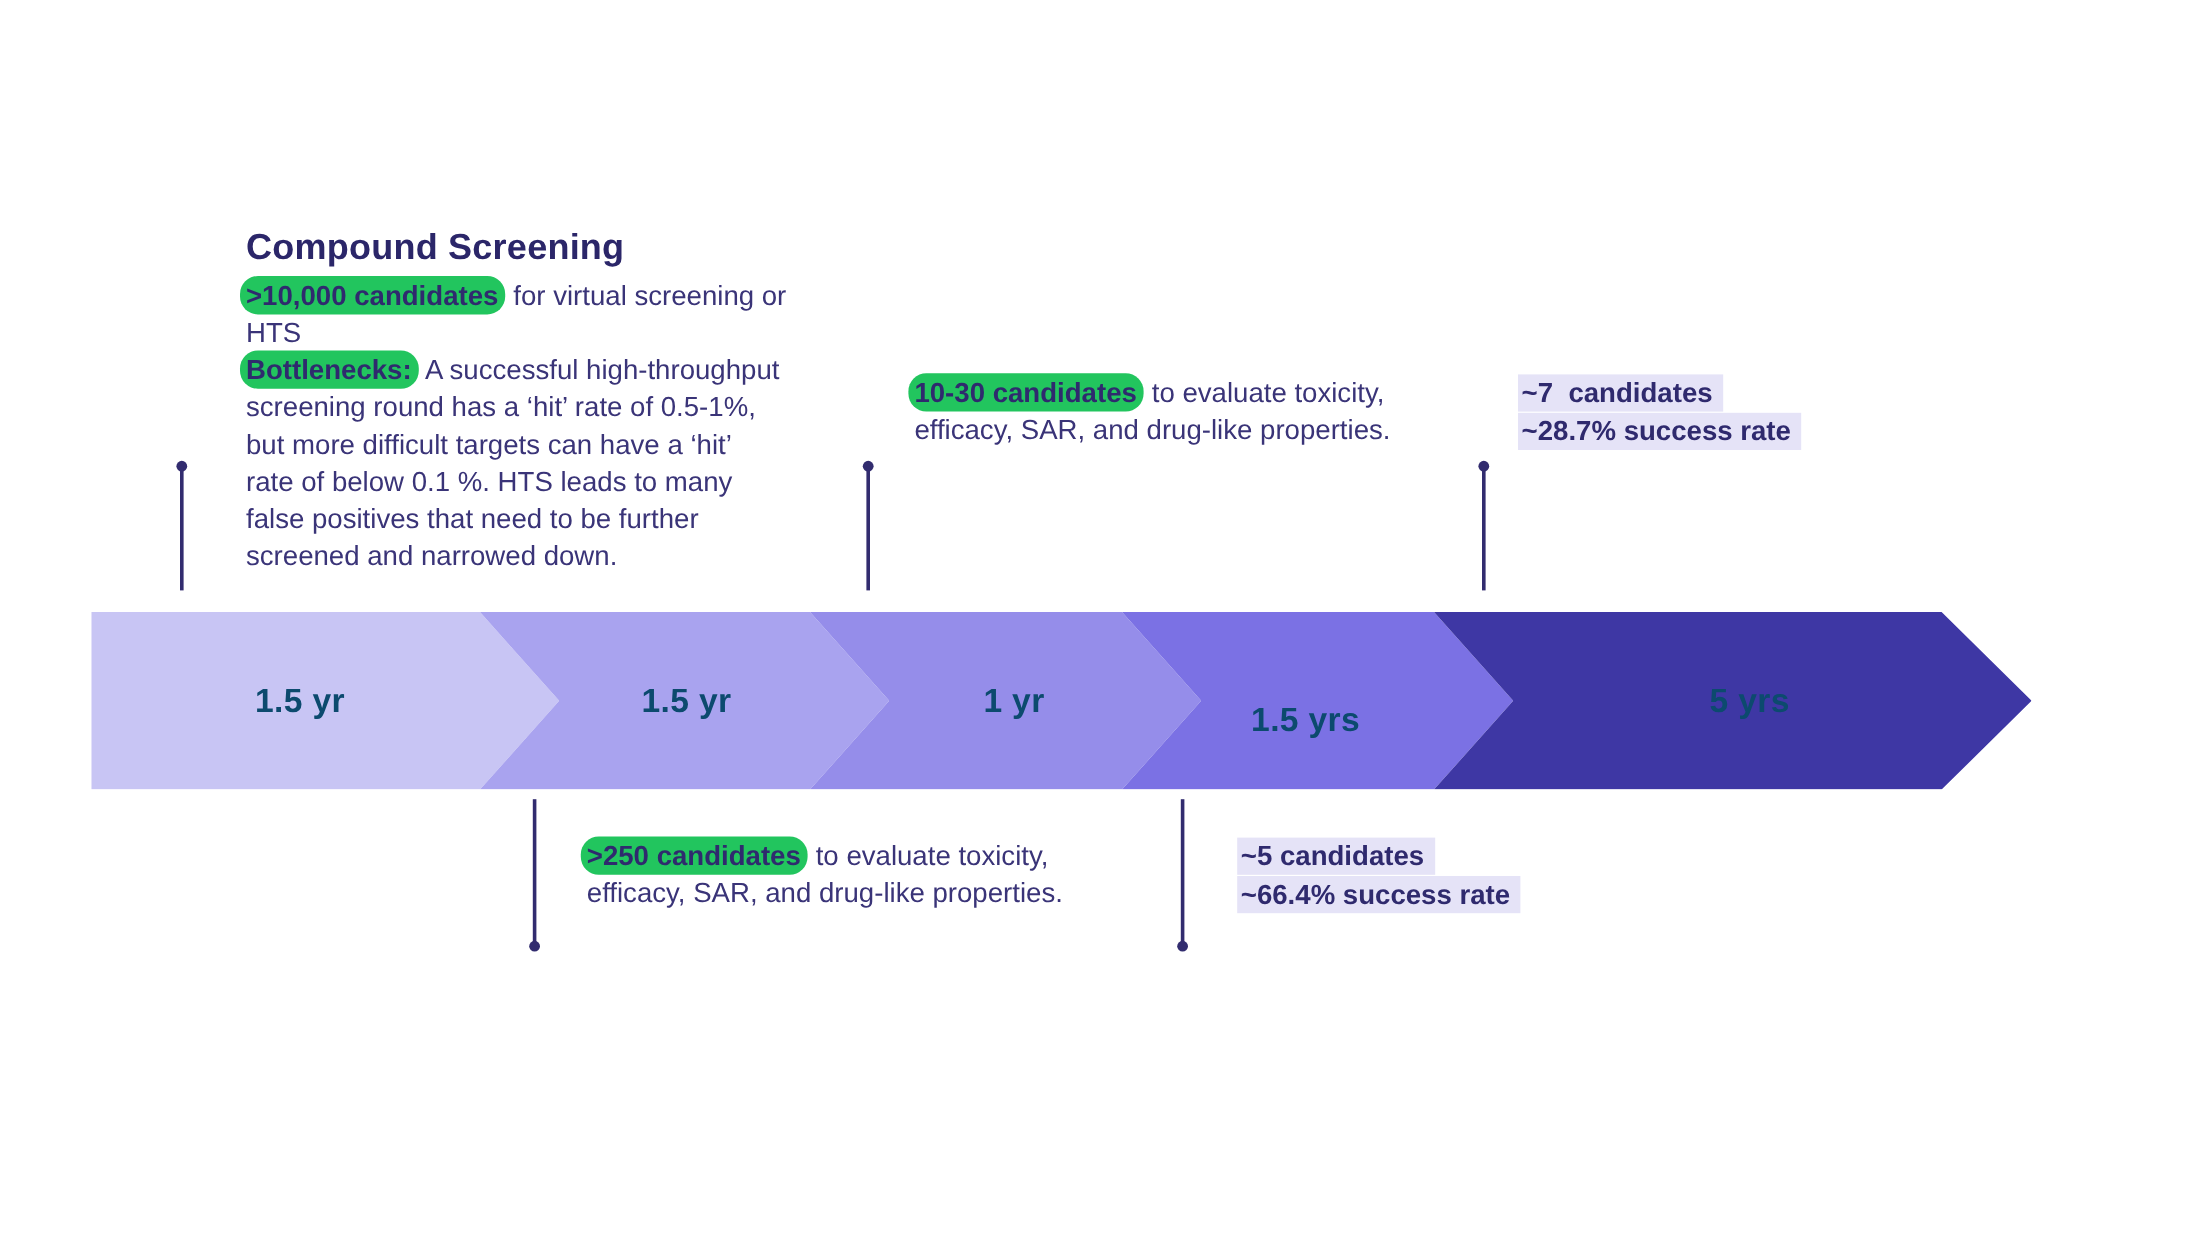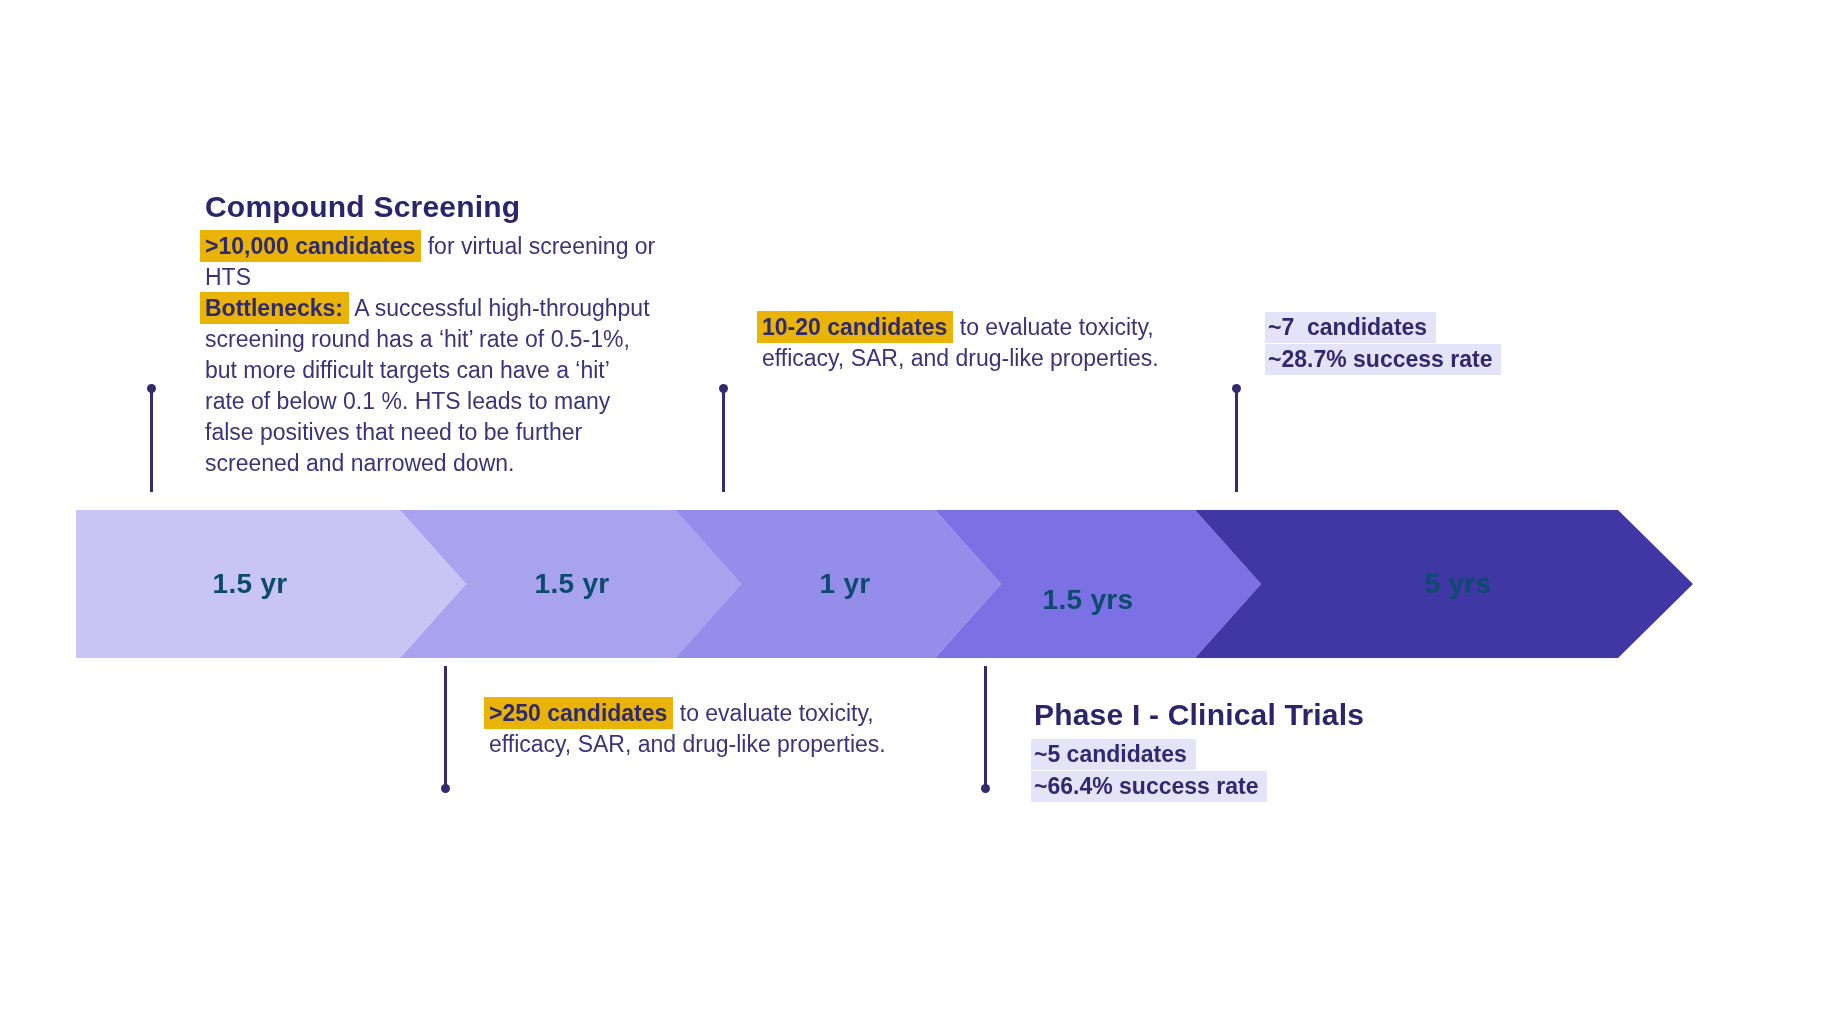--- a/index.html
+++ b/index.html
@@ -21,25 +21,26 @@
     letter-spacing:0.2px;
   }
   .stage-body{
     margin:0;
     font-size:23px;
     line-height:31px;
     color:#3a3478;
     white-space:pre-wrap;
   }
   .hl{
-    background:#eab308;
+    background:#22c55e;
     font-weight:700;
     color:#2f2a6e;
     padding:3px 6px 3px 5px;
     margin-left:-5px;
+    border-radius:15px;
   }
   .stat{
     display:table;
     background:#e5e3f7;
     font-size:23px;
     line-height:29px;
     font-weight:700;
     color:#2f2a6e;
     padding:1px 9px 1px 3px;
     margin:0 0 1px -3px;
@@ -122,36 +123,35 @@
 HTS</span></p>
     <p class="stage-body"><span class="hl">Bottlenecks:</span><span> A successful high-throughput
 screening round has a ‘hit’ rate of 0.5-1%,
 but more difficult targets can have a ‘hit’
 rate of below 0.1 %. HTS leads to many
 false positives that need to be further
 screened and narrowed down.</span></p>
   </div>
 
   <div class="stage stage-preclinical">
-    <p class="stage-body"><span class="hl">10-20 candidates</span><span> to evaluate toxicity,
+    <p class="stage-body"><span class="hl">10-30 candidates</span><span> to evaluate toxicity,
 efficacy, SAR, and drug-like properties.</span></p>
   </div>
 
   <div class="stage stage-phase23">
     <span class="stat">~7  candidates</span>
     <span class="stat">~28.7% success rate</span>
   </div>
 
   <div class="stage stage-lead">
     <p class="stage-body"><span class="hl">&gt;250 candidates</span><span> to evaluate toxicity,
 efficacy, SAR, and drug-like properties.</span></p>
   </div>
 
   <div class="stage stage-phase1">
-    <h2 class="stage-title">Phase I - Clinical Trials</h2>
     <span class="stat">~5 candidates</span>
     <span class="stat">~66.4% success rate</span>
   </div>
 
   <div class="connector conn-top conn-compound">
     <div class="connector-dot"></div>
     <div class="connector-line"></div>
   </div>
   <div class="connector conn-top conn-preclinical">
     <div class="connector-dot"></div>

